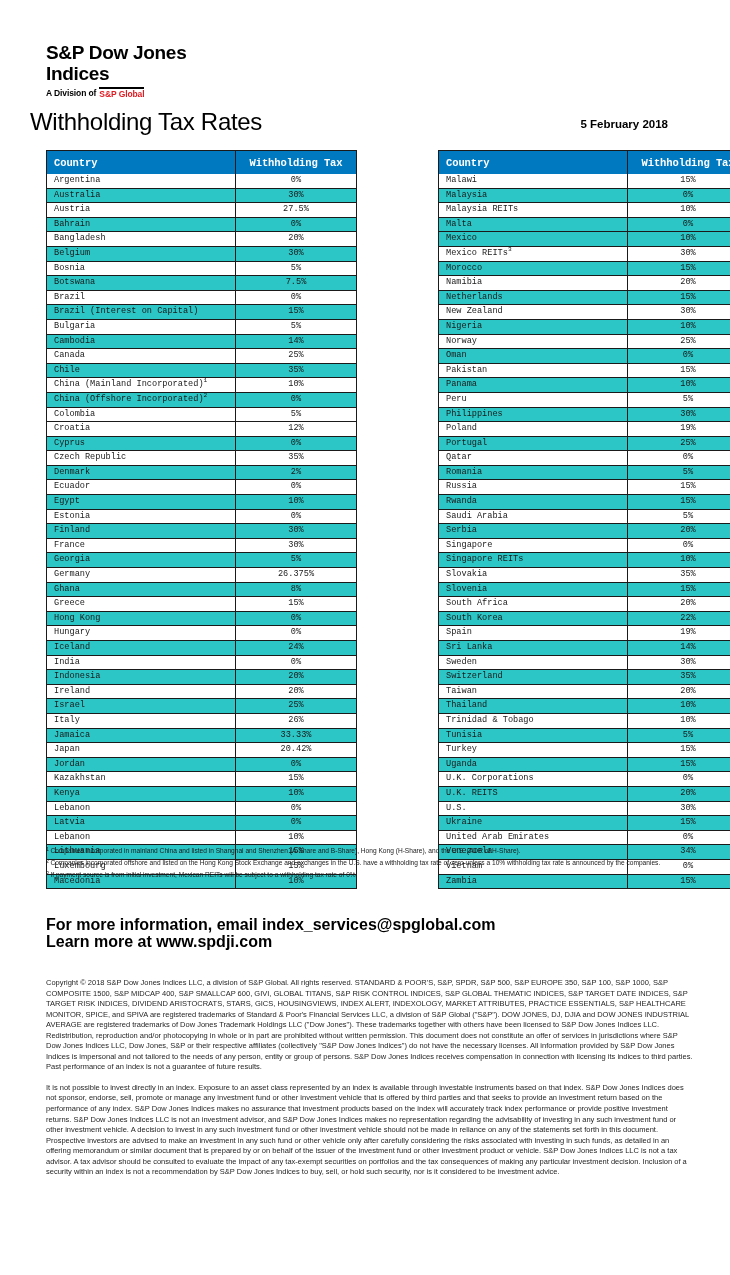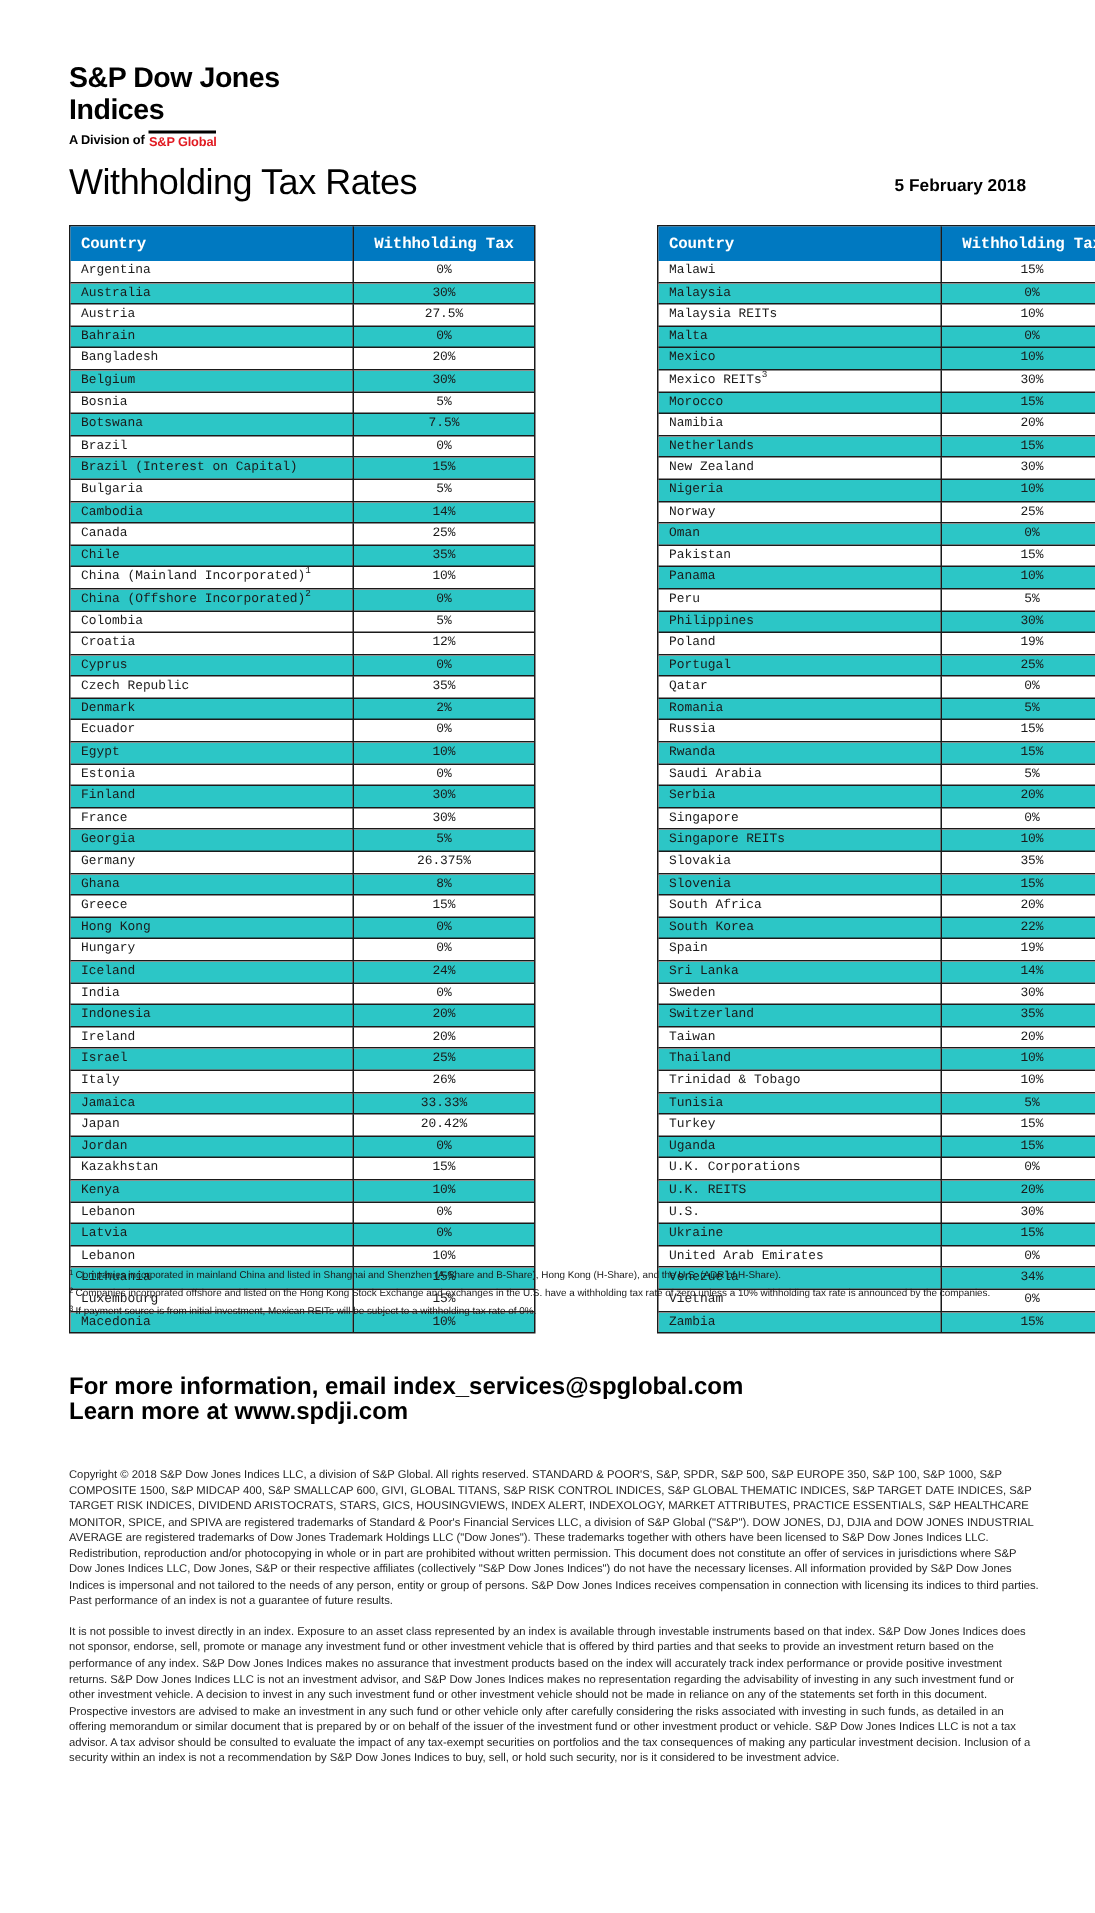--- a/index.html
+++ b/index.html
@@ -46,21 +46,21 @@
     content: "";
     position: absolute;
     left: 0; right: 0; top: 0;
     height: 1.5px;
     background: #000;
   }
 
   
   .title-row {
     position: absolute;
-    left: 46px;
+    left: 30px;
     top: 108px;
     width: 638px;
     display: flex;
     align-items: baseline;
     justify-content: space-between;
   }
   .doc-title {
     font-size: 24px;
     font-weight: normal;
     letter-spacing: -0.3px;

